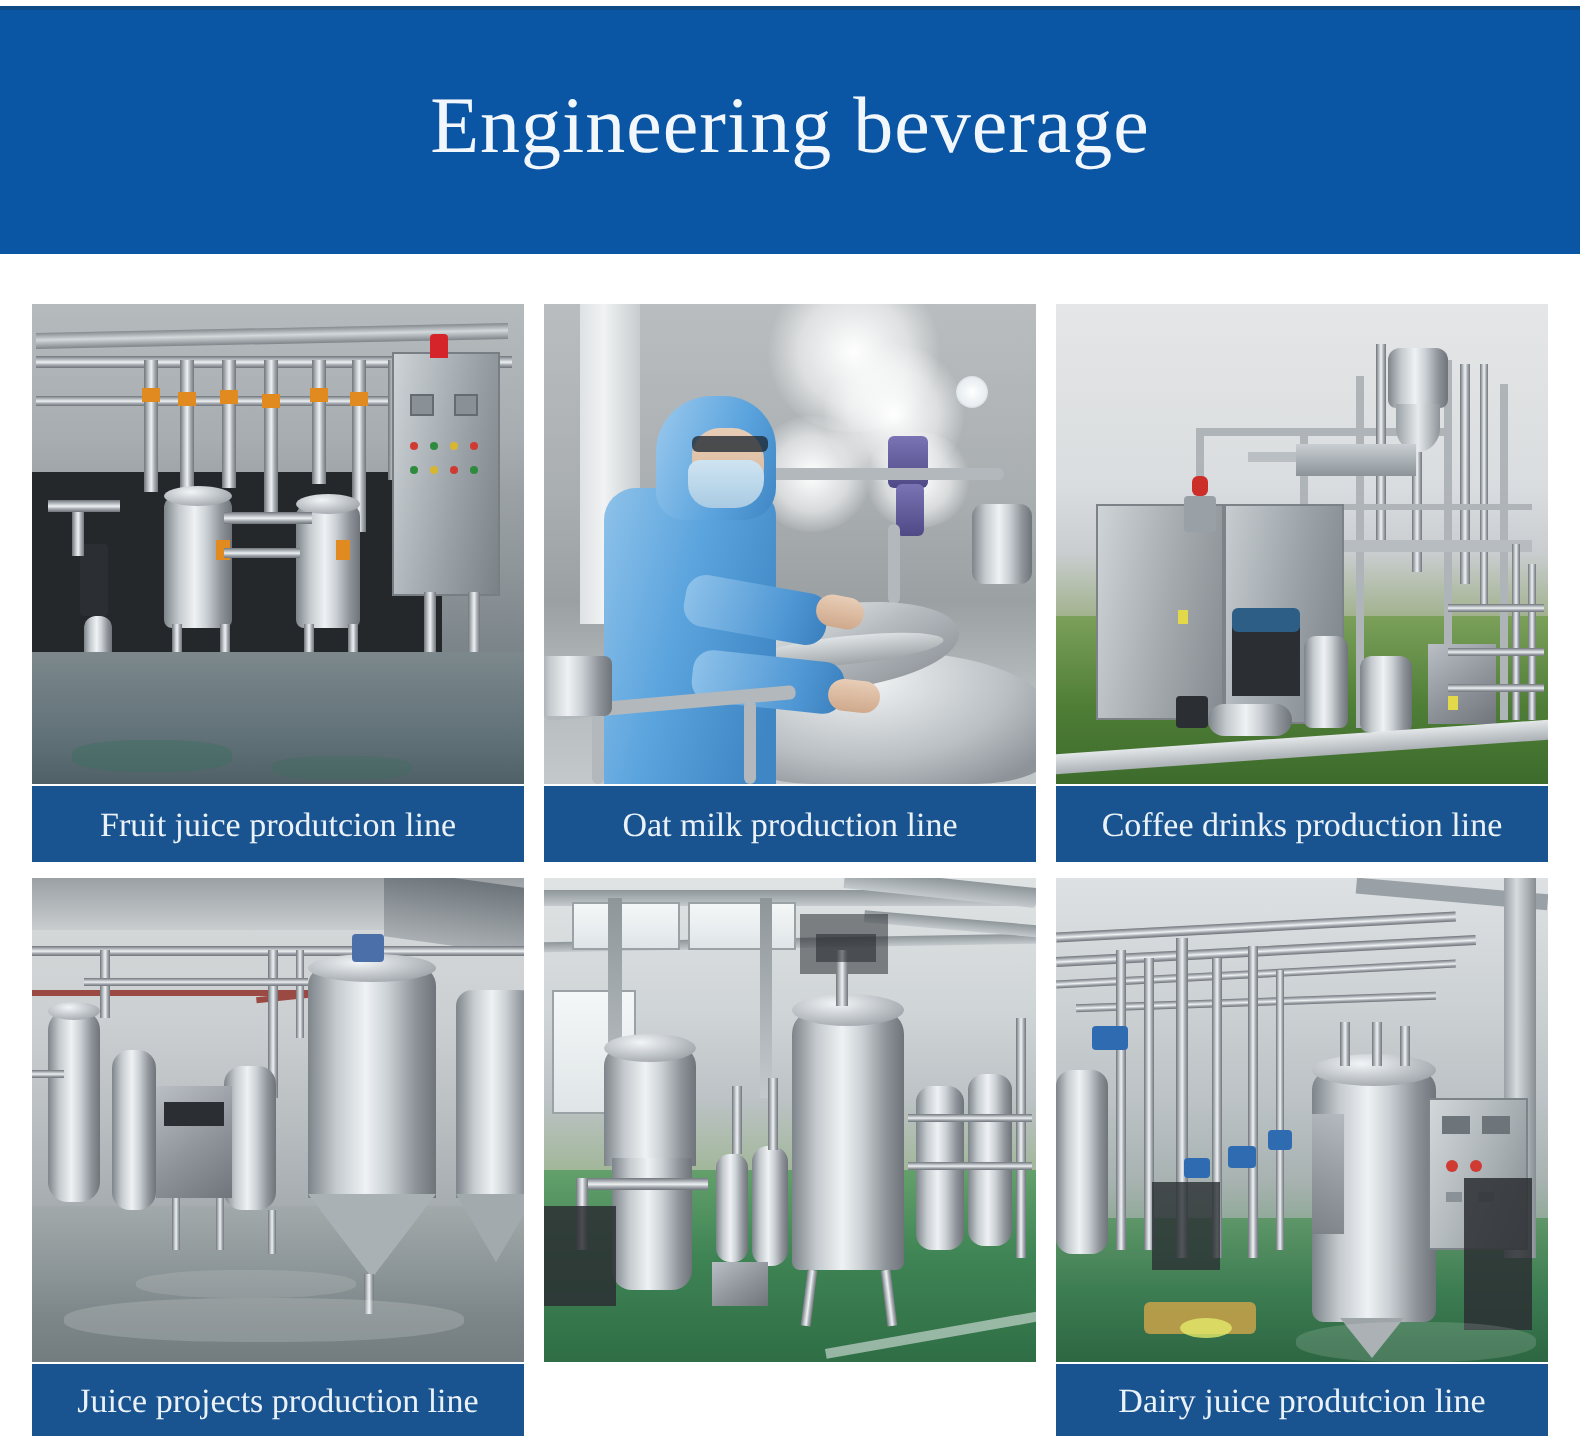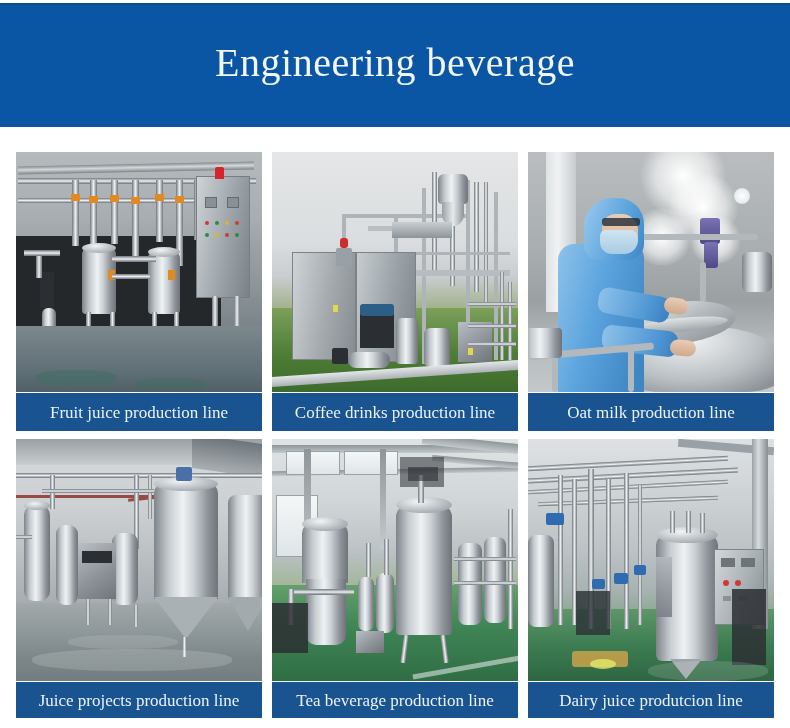--- a/index.html
+++ b/index.html
@@ -243,75 +243,21 @@
           <div class="btn" style="left:38px;top:56px;background:#2e8b3d;"></div>
         </div>
         <div class="pipe" style="right:22px;top:144px;width:6px;height:56px;"></div>
         <div class="pipe" style="right:44px;top:144px;width:6px;height:52px;"></div>
         <div class="base"></div>
         <div class="floor"></div>
         <div style="position:absolute;left:20px;bottom:6px;width:80px;height:16px;background:rgba(60,110,95,0.45);border-radius:40%;"></div>
         <div style="position:absolute;left:120px;bottom:2px;width:70px;height:12px;background:rgba(60,110,95,0.35);border-radius:40%;"></div>
       </div>
     </div>
-    <div class="caption">Fruit juice production line</div>
-  </div>
-
-  <div class="card">
-    <div class="photo">
-      <div class="photo-inner p2">
-        <div class="greenfloor"></div>
-
-        <div class="rail" style="left:70px;top:62px;width:128px;height:4px;"></div>
-        <div class="rail" style="left:70px;top:62px;width:4px;height:60px;"></div>
-        <div class="rail" style="left:122px;top:62px;width:4px;height:60px;"></div>
-        <div class="rail" style="left:194px;top:28px;width:4px;height:180px;"></div>
-        <div class="rail" style="left:150px;top:36px;width:4px;height:176px;"></div>
-        <div class="rail" style="left:222px;top:40px;width:4px;height:168px;"></div>
-        <div class="deck2"></div>
-
-        <div class="tank" style="left:166px;top:22px;width:30px;height:30px;"></div>
-        <div class="hopper" style="left:170px;top:50px;width:22px;height:24px;border-radius:0 0 50% 50%;"></div>
-        <div class="pipe" style="left:160px;top:20px;width:5px;height:100px;"></div>
-        <div class="pipe" style="left:178px;top:74px;width:5px;height:60px;"></div>
-        <div class="pipe" style="left:202px;top:30px;width:5px;height:110px;"></div>
-        <div class="pipe" style="left:212px;top:30px;width:4px;height:120px;"></div>
-
-        <div class="bar"></div>
-        <div class="deck"></div>
-        <div class="rail" style="left:108px;top:100px;width:130px;height:3px;"></div>
-
-        <div class="cabinet">
-            <div class="ylabel" style="left:40px;top:52px;"></div>
-          </div>
-        <div class="cabinet2">
-            <div class="ylabel" style="left:10px;top:52px;"></div>
-          </div>
-        <div class="rl"></div>
-        <div style="position:absolute;left:64px;top:96px;width:16px;height:18px;background:#9aa1a6;border-radius:2px;"></div>
-
-        <div class="dark" style="left:88px;top:156px;width:34px;height:40px;"></div>
-        <div style="position:absolute;left:88px;top:152px;width:34px;height:12px;background:#2d5f86;border-radius:3px;"></div>
-        <div class="tank" style="left:124px;top:166px;width:22px;height:46px;"></div>
-        <div class="tank" style="left:152px;top:176px;width:26px;height:38px;"></div>
-        <div class="panel" style="left:186px;top:170px;width:34px;height:40px;"></div>
-        <div class="ylabel" style="left:196px;top:196px;"></div>
-        <div class="dark" style="left:60px;top:196px;width:16px;height:16px;border-radius:2px;"></div>
-        <div class="tank" style="left:76px;top:200px;width:42px;height:16px;border-radius:8px;"></div>
-
-        <div class="pipe" style="left:228px;top:120px;width:4px;height:88px;"></div>
-        <div class="pipe" style="left:236px;top:130px;width:4px;height:78px;"></div>
-        <div class="pipe-h" style="left:196px;top:150px;width:48px;height:4px;"></div>
-        <div class="pipe-h" style="left:196px;top:172px;width:48px;height:4px;"></div>
-        <div class="pipe-h" style="left:196px;top:190px;width:48px;height:4px;"></div>
-
-        <div style="position:absolute;left:-10px;bottom:14px;width:280px;height:10px;background:linear-gradient(180deg,#e3e7e9,#aab0b4);transform:rotate(-4deg);"></div>
-      </div>
-    </div>
-    <div class="caption">Coffee drinks production line</div>
+    <div class="caption">Fruit juice produtcion line</div>
   </div>
 
   <div class="card">
     <div class="photo">
       <div class="photo-inner p3">
         <div class="pillar"></div>
 
         <div class="steam" style="left:110px;top:-16px;width:90px;height:80px;"></div>
         <div class="steam" style="left:140px;top:20px;width:70px;height:70px;"></div>
         <div class="steam" style="left:104px;top:56px;width:60px;height:58px;"></div>
@@ -344,20 +290,74 @@
         <div class="rail3" style="left:0px;top:196px;width:126px;height:7px;transform:rotate(-5deg);"></div>
         <div class="rail3" style="left:24px;top:200px;width:6px;height:40px;"></div>
         <div class="rail3" style="left:100px;top:198px;width:6px;height:42px;"></div>
 
         <div class="tank" style="left:-6px;top:176px;width:40px;height:30px;border-radius:4px;"></div>
       </div>
     </div>
     <div class="caption">Oat milk production line</div>
   </div>
 
+  <div class="card">
+    <div class="photo">
+      <div class="photo-inner p2">
+        <div class="greenfloor"></div>
+
+        <div class="rail" style="left:70px;top:62px;width:128px;height:4px;"></div>
+        <div class="rail" style="left:70px;top:62px;width:4px;height:60px;"></div>
+        <div class="rail" style="left:122px;top:62px;width:4px;height:60px;"></div>
+        <div class="rail" style="left:194px;top:28px;width:4px;height:180px;"></div>
+        <div class="rail" style="left:150px;top:36px;width:4px;height:176px;"></div>
+        <div class="rail" style="left:222px;top:40px;width:4px;height:168px;"></div>
+        <div class="deck2"></div>
+
+        <div class="tank" style="left:166px;top:22px;width:30px;height:30px;"></div>
+        <div class="hopper" style="left:170px;top:50px;width:22px;height:24px;border-radius:0 0 50% 50%;"></div>
+        <div class="pipe" style="left:160px;top:20px;width:5px;height:100px;"></div>
+        <div class="pipe" style="left:178px;top:74px;width:5px;height:60px;"></div>
+        <div class="pipe" style="left:202px;top:30px;width:5px;height:110px;"></div>
+        <div class="pipe" style="left:212px;top:30px;width:4px;height:120px;"></div>
+
+        <div class="bar"></div>
+        <div class="deck"></div>
+        <div class="rail" style="left:108px;top:100px;width:130px;height:3px;"></div>
+
+        <div class="cabinet">
+            <div class="ylabel" style="left:40px;top:52px;"></div>
+          </div>
+        <div class="cabinet2">
+            <div class="ylabel" style="left:10px;top:52px;"></div>
+          </div>
+        <div class="rl"></div>
+        <div style="position:absolute;left:64px;top:96px;width:16px;height:18px;background:#9aa1a6;border-radius:2px;"></div>
+
+        <div class="dark" style="left:88px;top:156px;width:34px;height:40px;"></div>
+        <div style="position:absolute;left:88px;top:152px;width:34px;height:12px;background:#2d5f86;border-radius:3px;"></div>
+        <div class="tank" style="left:124px;top:166px;width:22px;height:46px;"></div>
+        <div class="tank" style="left:152px;top:176px;width:26px;height:38px;"></div>
+        <div class="panel" style="left:186px;top:170px;width:34px;height:40px;"></div>
+        <div class="ylabel" style="left:196px;top:196px;"></div>
+        <div class="dark" style="left:60px;top:196px;width:16px;height:16px;border-radius:2px;"></div>
+        <div class="tank" style="left:76px;top:200px;width:42px;height:16px;border-radius:8px;"></div>
+
+        <div class="pipe" style="left:228px;top:120px;width:4px;height:88px;"></div>
+        <div class="pipe" style="left:236px;top:130px;width:4px;height:78px;"></div>
+        <div class="pipe-h" style="left:196px;top:150px;width:48px;height:4px;"></div>
+        <div class="pipe-h" style="left:196px;top:172px;width:48px;height:4px;"></div>
+        <div class="pipe-h" style="left:196px;top:190px;width:48px;height:4px;"></div>
+
+        <div style="position:absolute;left:-10px;bottom:14px;width:280px;height:10px;background:linear-gradient(180deg,#e3e7e9,#aab0b4);transform:rotate(-4deg);"></div>
+      </div>
+    </div>
+    <div class="caption">Coffee drinks production line</div>
+  </div>
+
   <div class="card row2">
     <div class="photo">
       <div class="photo-inner p4">
         <div class="roof"></div>
         <div style="position:absolute;right:0;top:0;width:70px;height:34px;background:linear-gradient(180deg,#6e757a,#a9afb3);transform:skewY(8deg);"></div>
         <div class="wetfloor"></div>
 
         <div class="pipe-h" style="left:0px;top:34px;width:246px;height:5px;"></div>
         <div class="redpipe" style="left:0px;top:56px;width:150px;"></div>
         <div class="redpipe" style="left:112px;top:56px;width:70px;transform:rotate(-6deg);"></div>
@@ -435,21 +435,20 @@
         <div class="pipe" style="left:236px;top:70px;width:5px;height:120px;"></div>
         <div class="pipe-h" style="left:182px;top:118px;width:62px;height:4px;"></div>
         <div class="pipe-h" style="left:182px;top:142px;width:62px;height:4px;"></div>
         <div class="panel" style="left:84px;top:192px;width:28px;height:22px;"></div>
 
         <div class="dark" style="left:0;top:164px;width:36px;height:50px;opacity:.85;"></div>
 
         <div style="position:absolute;left:140px;bottom:12px;width:120px;height:5px;background:rgba(235,240,240,0.55);transform:rotate(-10deg);"></div>
       </div>
     </div>
-    <div class="caption">Tea beverage production line</div>
   </div>
 
   <div class="card row2">
     <div class="photo">
       <div class="photo-inner p6">
         <div class="greenfloor6"></div>
 
         <div class="pipe-h" style="left:0px;top:22px;width:200px;height:5px;transform:rotate(-3deg);"></div>
         <div class="pipe-h" style="left:0px;top:34px;width:210px;height:5px;transform:rotate(-3deg);"></div>
         <div class="pipe-h" style="left:0px;top:46px;width:200px;height:4px;transform:rotate(-3deg);"></div>

